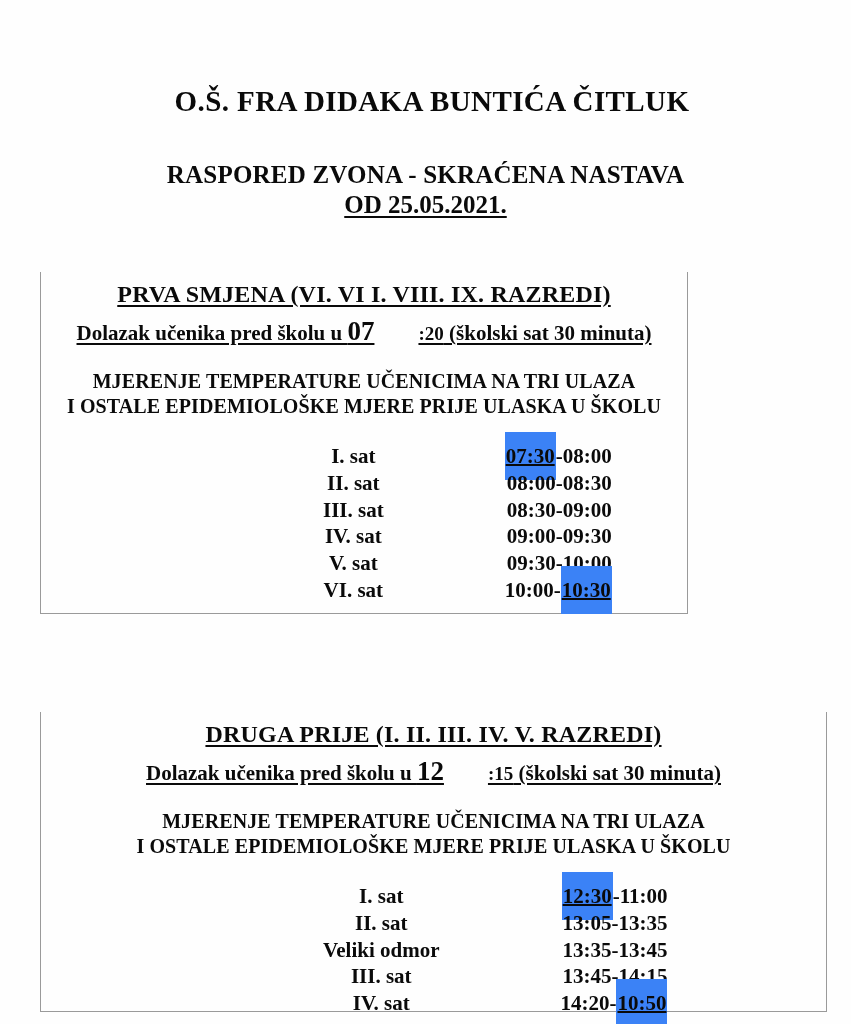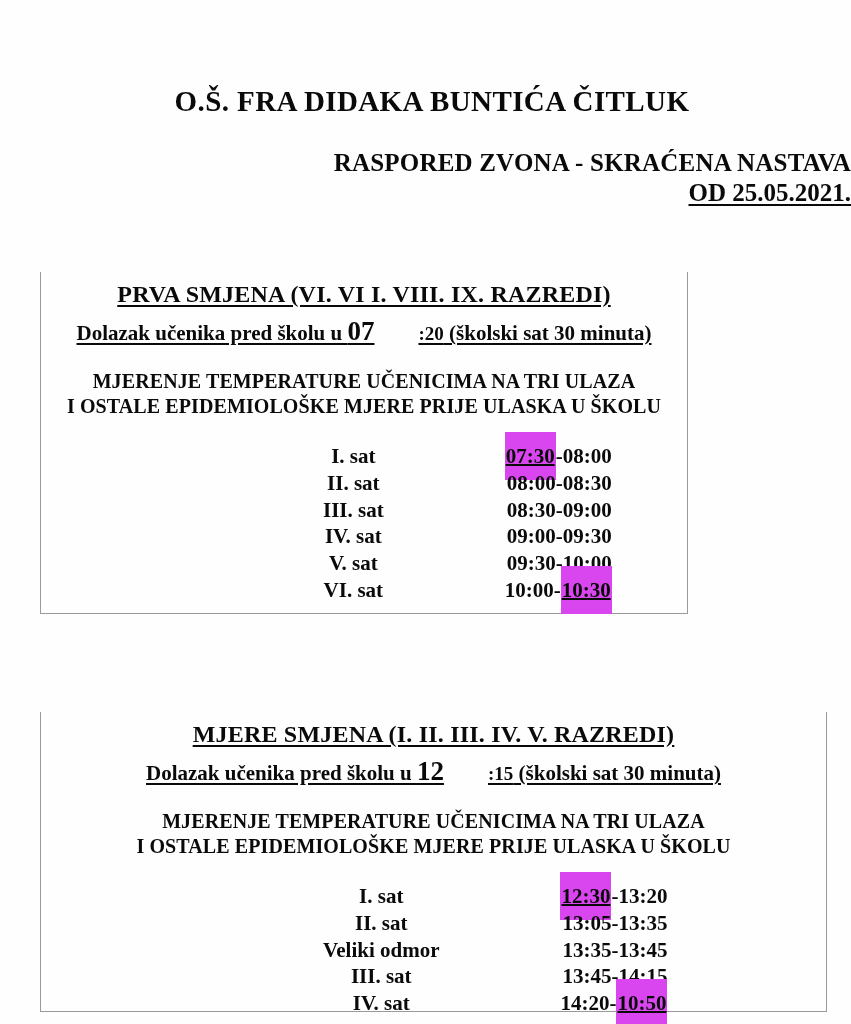--- a/index.html
+++ b/index.html
@@ -29,22 +29,22 @@
     text-align: center;
   }
   .school-name {
     font-size: 29px;
     font-weight: bold;
     letter-spacing: 0.4px;
     line-height: 1.1;
     margin-left: 13px;
   }
   .subtitle-wrap {
-    margin-top: 30px;
-    text-align: right;
+    margin-top: 42px;
+    text-align: center;
   }
   .subtitle-line1 {
     font-size: 25px;
     font-weight: bold;
     letter-spacing: 0.2px;
     line-height: 1.22;
   }
   .subtitle-line2 {
     font-size: 25px;
     font-weight: bold;
@@ -137,21 +137,21 @@
   }
   .sched-label {
     text-align: center;
     padding-right: 56px;
   }
   .sched-time {
     text-align: right;
     min-width: 172px;
   }
   .hl {
-    background: #d946ef;
+    background: #3b82f6;
     text-decoration: underline;
     text-underline-offset: 1px;
     padding: 12px 1px;
   }
 </style>
 </head>
 <body>
 
 <div class="page">
 
@@ -197,35 +197,35 @@
         <span class="sched-time"><span>09:30</span><span>-</span><span>10:00</span></span>
       </div>
       <div class="sched-row">
         <span class="sched-label">VI. sat</span>
         <span class="sched-time"><span>10:00</span><span>-</span><span class="hl">10:30</span></span>
       </div>
     </div>
   </div>
 
   <div class="section-box" id="section-2">
-    <div class="shift-header">MJERE SMJENA (I. II. III. IV. V. RAZREDI)</div>
+    <div class="shift-header">DRUGA PRIJE (I. II. III. IV. V. RAZREDI)</div>
 
     <div class="arrival-line">
       <span>Dolazak učenika pred školu u </span><span class="arrival-big">12</span><span class="arrival-small">:15</span><span> (školski sat 30 minuta)</span>
     </div>
 
     <div class="measures">
       <div>MJERENJE TEMPERATURE UČENICIMA NA TRI ULAZA</div>
       <div>I OSTALE EPIDEMIOLOŠKE MJERE PRIJE ULASKA U ŠKOLU</div>
     </div>
 
     <div class="schedule">
       <div class="sched-row">
         <span class="sched-label">I. sat</span>
-        <span class="sched-time"><span class="hl">12:30</span><span>-</span><span>13:20</span></span>
+        <span class="sched-time"><span class="hl">12:30</span><span>-</span><span>11:00</span></span>
       </div>
       <div class="sched-row">
         <span class="sched-label">II. sat</span>
         <span class="sched-time"><span>13:05</span><span>-</span><span>13:35</span></span>
       </div>
       <div class="sched-row">
         <span class="sched-label">Veliki odmor</span>
         <span class="sched-time"><span>13:35</span><span>-</span><span>13:45</span></span>
       </div>
       <div class="sched-row">

